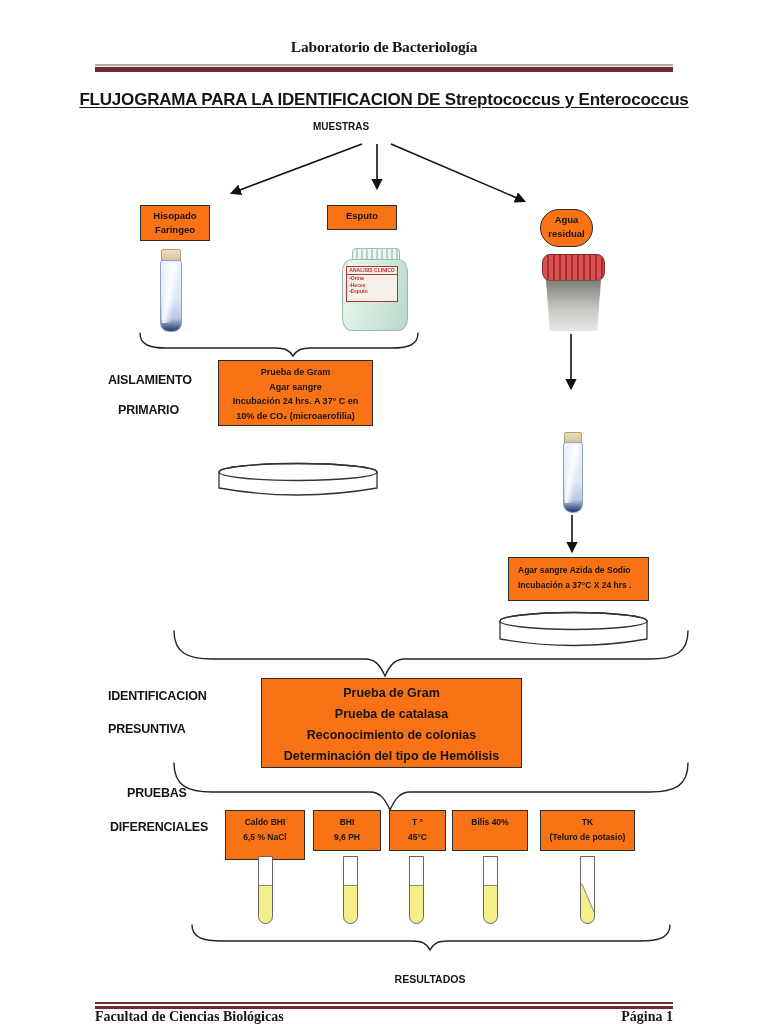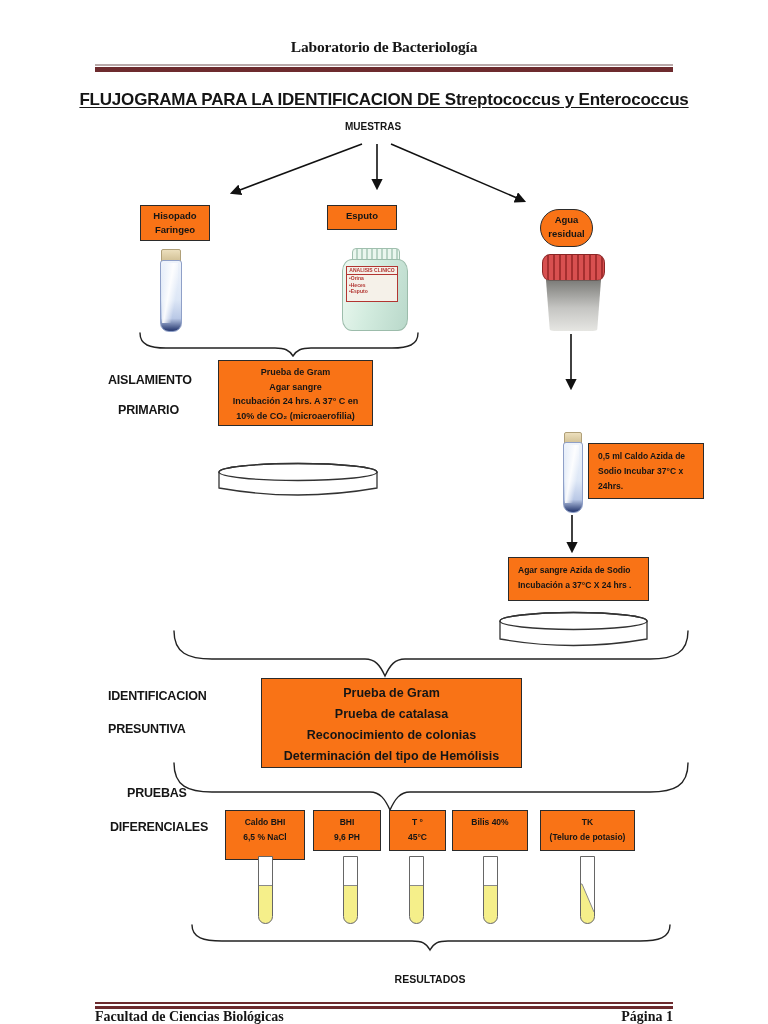--- a/index.html
+++ b/index.html
@@ -14,21 +14,21 @@
   .ftr-rule{position:absolute;left:95px;top:1002px;width:578px;}
   .ftr-rule .r1{height:2px;background:#6d2b2e;margin-bottom:1.5px;}
   .ftr-rule .r2{height:3.5px;background:#6d2b2e;}
   .ftr-left{position:absolute;left:95px;top:1009px;font-family:"Liberation Serif",serif;
             font-weight:bold;font-size:14px;}
   .ftr-right{position:absolute;right:95px;top:1009px;font-family:"Liberation Serif",serif;
              font-weight:bold;font-size:14px;}
   
   .doc-title{position:absolute;top:90px;left:0;width:768px;text-align:center;font-weight:bold;
              font-size:17px;letter-spacing:-0.2px;text-decoration:underline;text-underline-offset:2px;}
-  .muestras{position:absolute;top:121px;left:313px;width:120px;text-align:center;
+  .muestras{position:absolute;top:121px;left:313px;width:120px;text-align:left;
             font-weight:bold;font-size:10px;}
   .stage-lbl{position:absolute;font-weight:bold;font-size:12.5px;letter-spacing:-0.2px;}
   .resultados{position:absolute;top:973px;left:330px;width:200px;text-align:center;
               font-weight:bold;font-size:10.5px;}
   
   .fbox{position:absolute;border:1.4px solid #2b2b2b;background:#f97316;text-align:center;
         font-weight:bold;box-sizing:border-box;}
   .sample-box{font-size:9.5px;line-height:14px;padding-top:3px;}
   .gram-box{font-size:9px;line-height:14.5px;padding-top:4px;}
   .side-box{font-size:8.5px;line-height:15px;text-align:left;padding:5px 8px 0 9px;}
@@ -148,25 +148,20 @@
     <path d="M2,10 L2,26 Q81,40 160,26 L160,10" fill="#fff" stroke="#333" stroke-width="1.3"></path>
     <ellipse cx="81" cy="10" rx="79" ry="8.5" fill="none" stroke="#333" stroke-width="1.3"></ellipse>
   </svg>
 
   <div class="tube-photo" style="left:561px;top:432px;width:22px;height:80px;">
     <div class="cap" style="top:0;left:3px;width:16px;height:12px;"></div>
     <div class="body" style="top:10px;left:2px;width:18px;height:69px;"></div>
     <div class="shine" style="top:13px;left:4px;width:14px;height:58px;"></div>
   </div>
 
-  <div class="fbox side-box" style="left:588px;top:443px;width:116px;height:56px;">
-    <div>0,5 ml Caldo Azida de</div>
-    <div>Sodio Incubar 37°C x</div>
-    <div>24hrs.</div>
-  </div>
 
   <div class="fbox side-box" style="left:508px;top:557px;width:141px;height:44px;">
     <div>Agar sangre Azida de Sodio</div>
     <div>Incubación a 37°C X 24 hrs .</div>
   </div>
 
   <svg class="shape" style="left:498px;top:611px;" width="151" height="40" viewBox="0 0 151 40">
     <ellipse cx="75.5" cy="10" rx="73.5" ry="8.5" fill="#fff" stroke="#333" stroke-width="1.3"></ellipse>
     <path d="M2,10 L2,28 Q75.5,41 149,28 L149,10" fill="#fff" stroke="#333" stroke-width="1.3"></path>
     <ellipse cx="75.5" cy="10" rx="73.5" ry="8.5" fill="none" stroke="#333" stroke-width="1.3"></ellipse>

